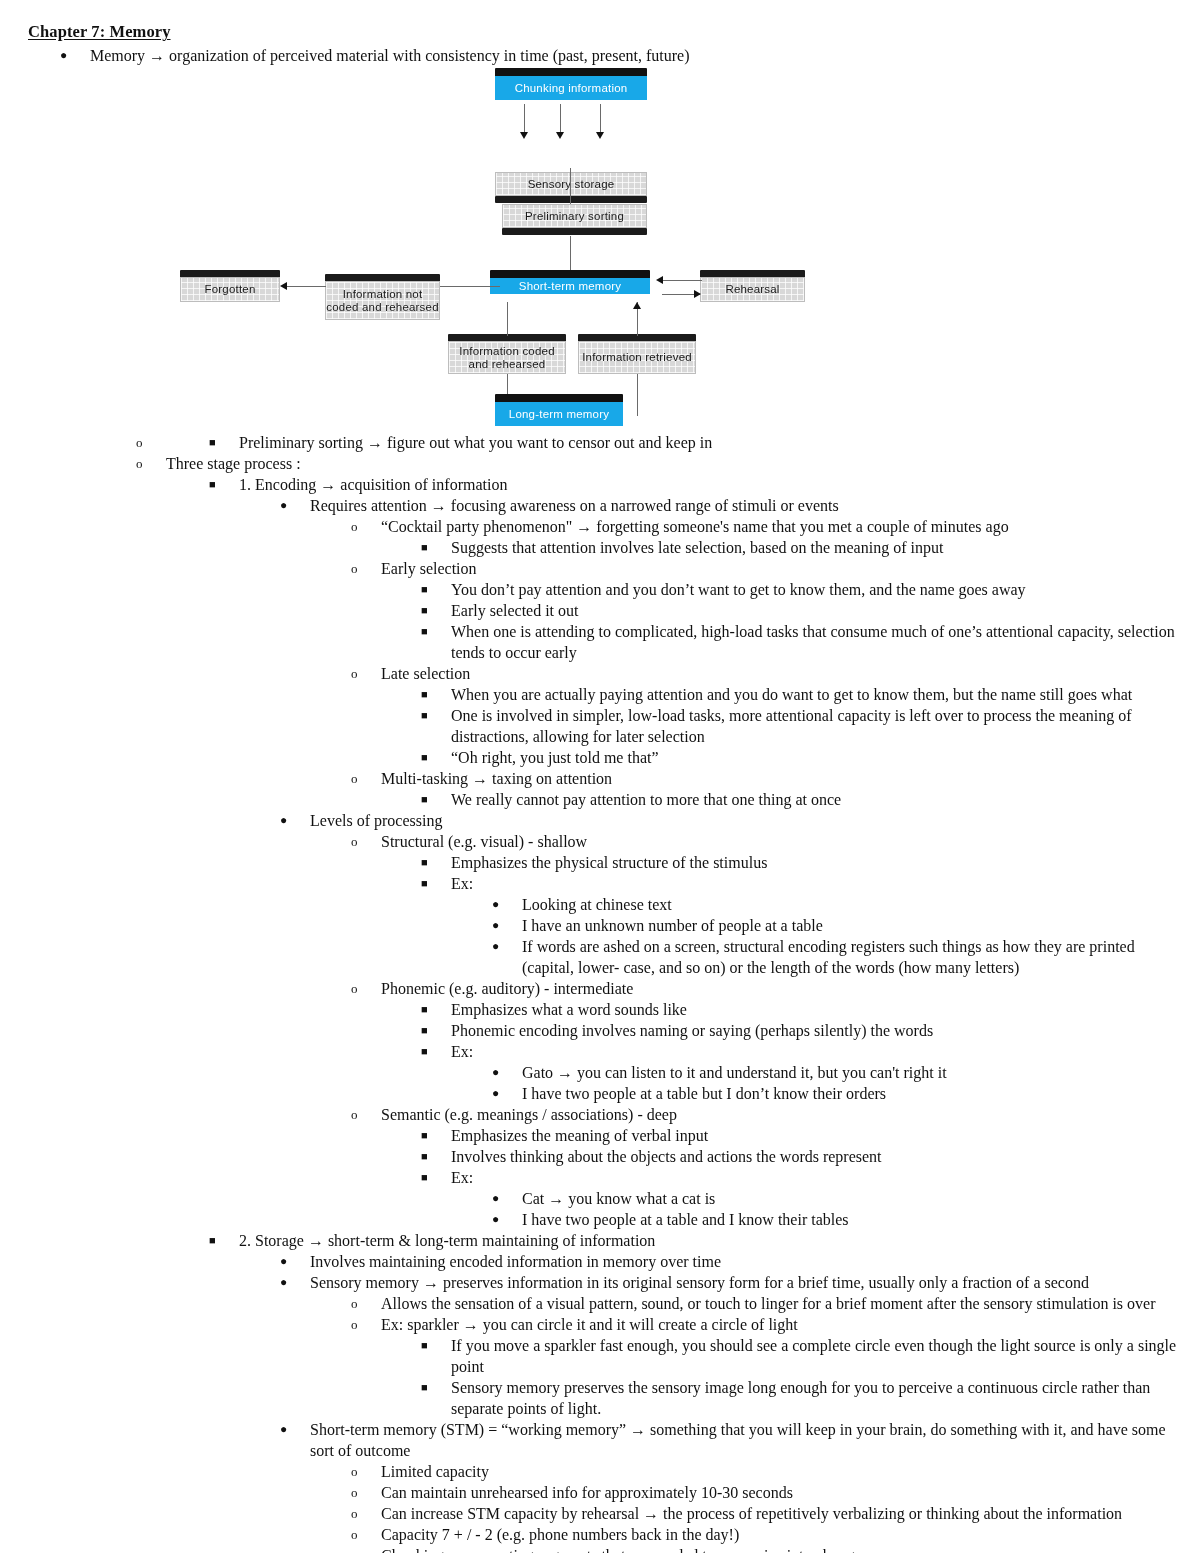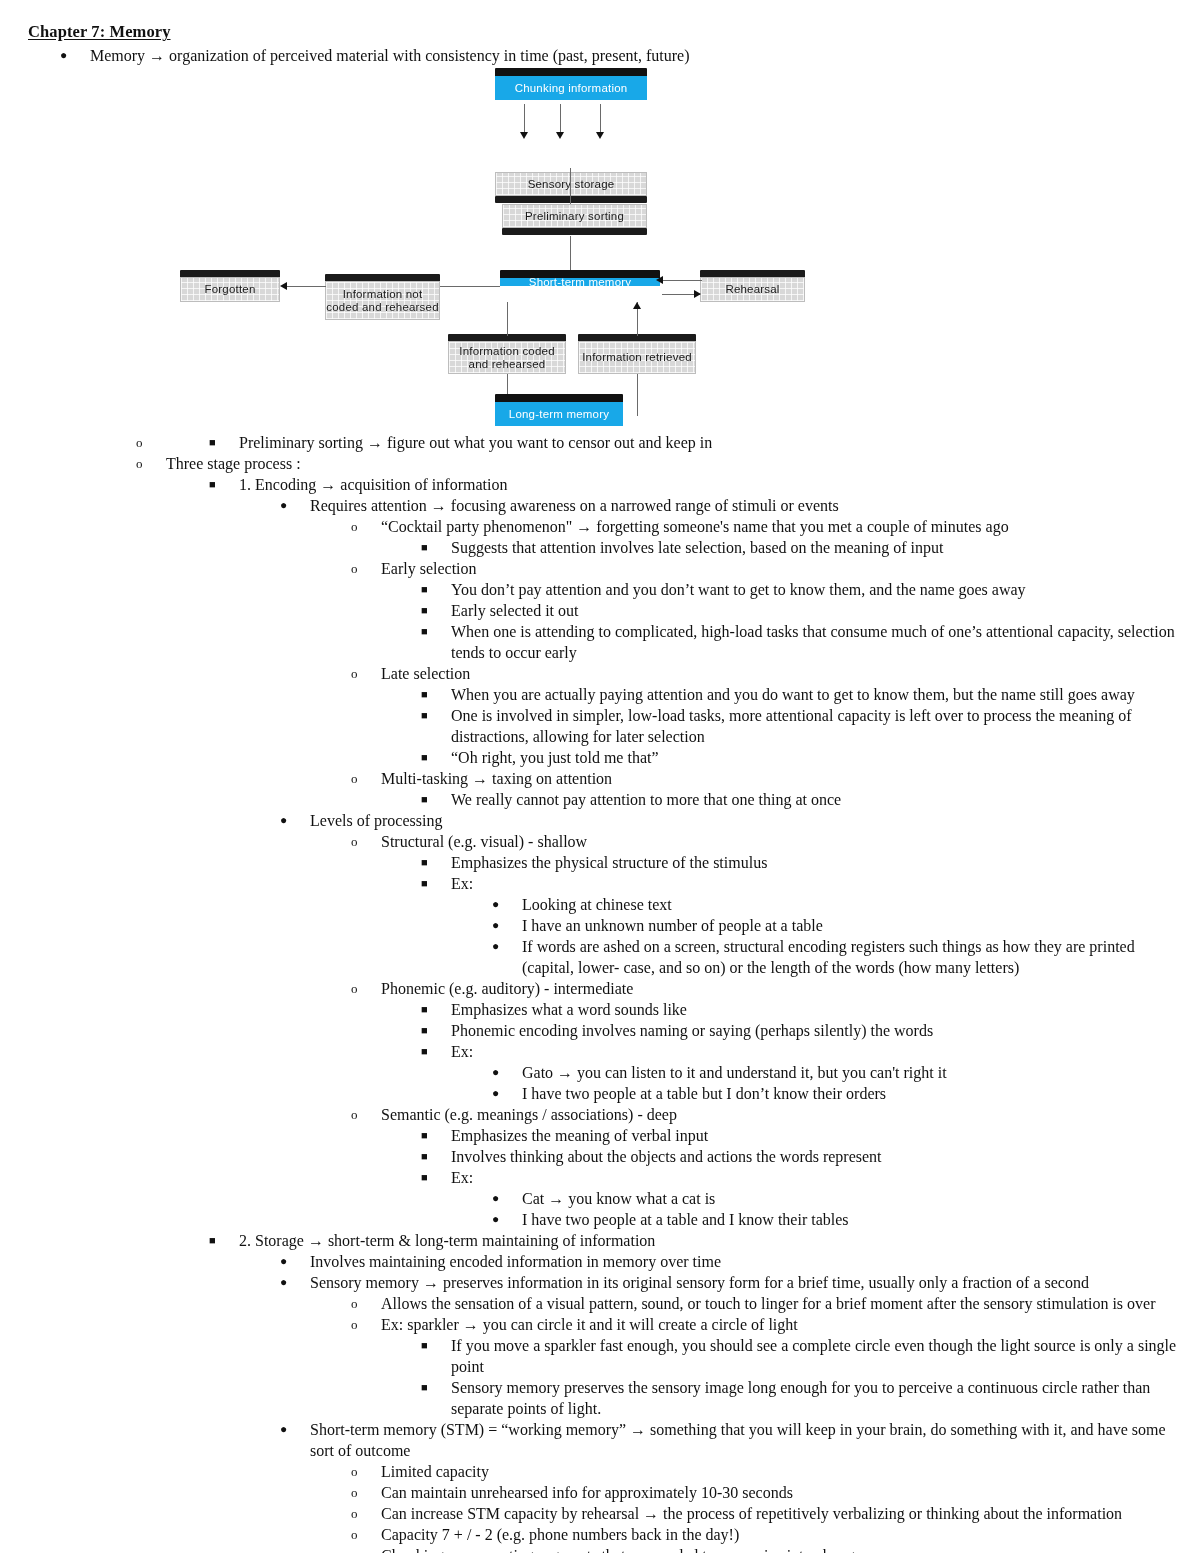--- a/index.html
+++ b/index.html
@@ -105,21 +105,21 @@
     <div class="line v" style="left:400px;top:106px;height:40px;"></div>
 
     <div class="node gray" style="left:332px;top:142px;width:145px;height:32px;">
       <div class="cap" style="background:#1b1b1b;top:24px;height:7px;"></div>
       <div class="body" style="top:0;bottom:8px;">Preliminary sorting</div>
     </div>
 
     <div class="line v" style="left:400px;top:174px;height:46px;"></div>
     <div class="arrow down" style="left:396px;top:213px;"></div>
 
-    <div class="node blue" style="left:330px;top:208px;width:160px;height:16px;">
+    <div class="node blue" style="left:320px;top:208px;width:160px;height:24px;">
       <div class="cap"></div>
       <div class="body">Short-term memory</div>
     </div>
 
     <div class="node gray" style="left:155px;top:212px;width:115px;height:46px;">
       <div class="cap" style="background:#1b1b1b;top:0;height:8px;"></div>
       <div class="body" style="top:7px;bottom:0;">Information not coded and rehearsed</div>
     </div>
 
     <div class="line h" style="left:270px;top:224px;width:60px;"></div>
@@ -210,21 +210,21 @@
       <div class="li" style="left: 421px; top: 621px; width: 757px;">
         <span class="mk sq">■</span>
         <span class="tx">When one is attending to complicated, high-load tasks that consume much of one’s attentional capacity, selection tends to occur early</span>
       </div>
       <div class="li" style="left: 351px; top: 663px; width: 827px;">
         <span class="mk circ">o</span>
         <span class="tx">Late selection</span>
       </div>
       <div class="li" style="left: 421px; top: 684px; width: 757px;">
         <span class="mk sq">■</span>
-        <span class="tx">When you are actually paying attention and you do want to get to know them, but the name still goes away</span>
+        <span class="tx">When you are actually paying attention and you do want to get to know them, but the name still goes what</span>
       </div>
       <div class="li" style="left: 421px; top: 705px; width: 757px;">
         <span class="mk sq">■</span>
         <span class="tx">One is involved in simpler, low-load tasks, more attentional capacity is left over to process the meaning of distractions, allowing for later selection</span>
       </div>
       <div class="li" style="left: 421px; top: 747px; width: 757px;">
         <span class="mk sq">■</span>
         <span class="tx">“Oh right, you just told me that”</span>
       </div>
       <div class="li" style="left: 351px; top: 768px; width: 827px;">

